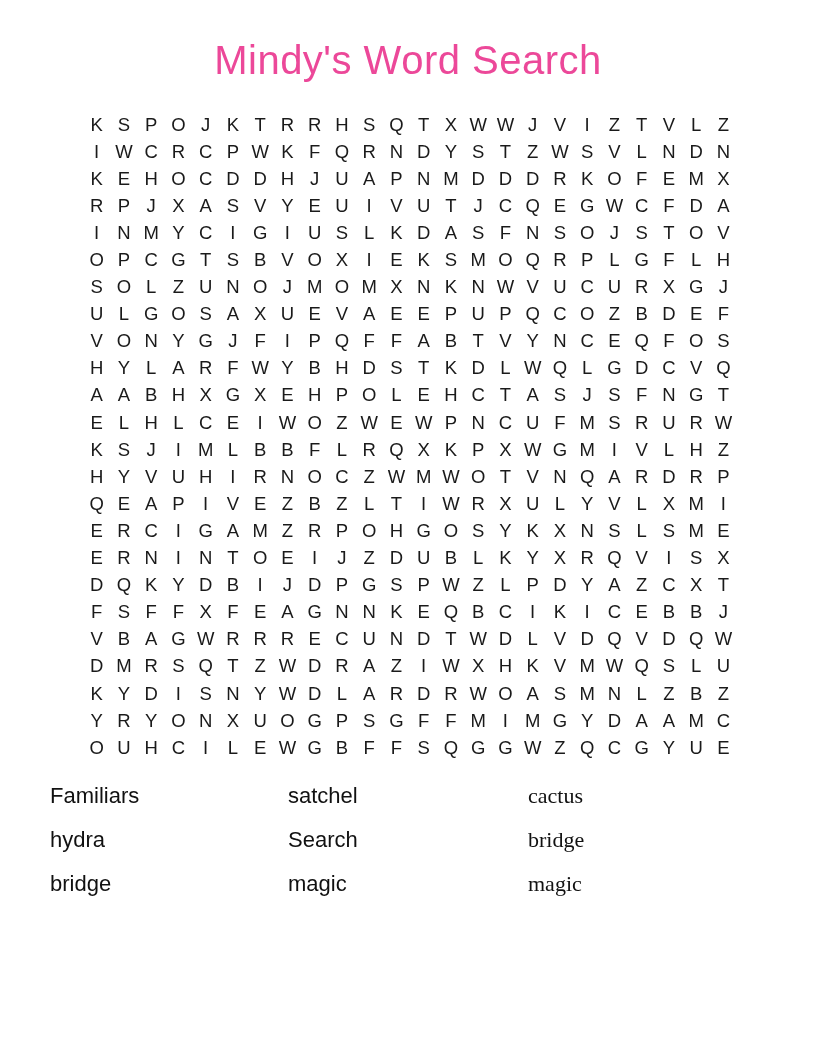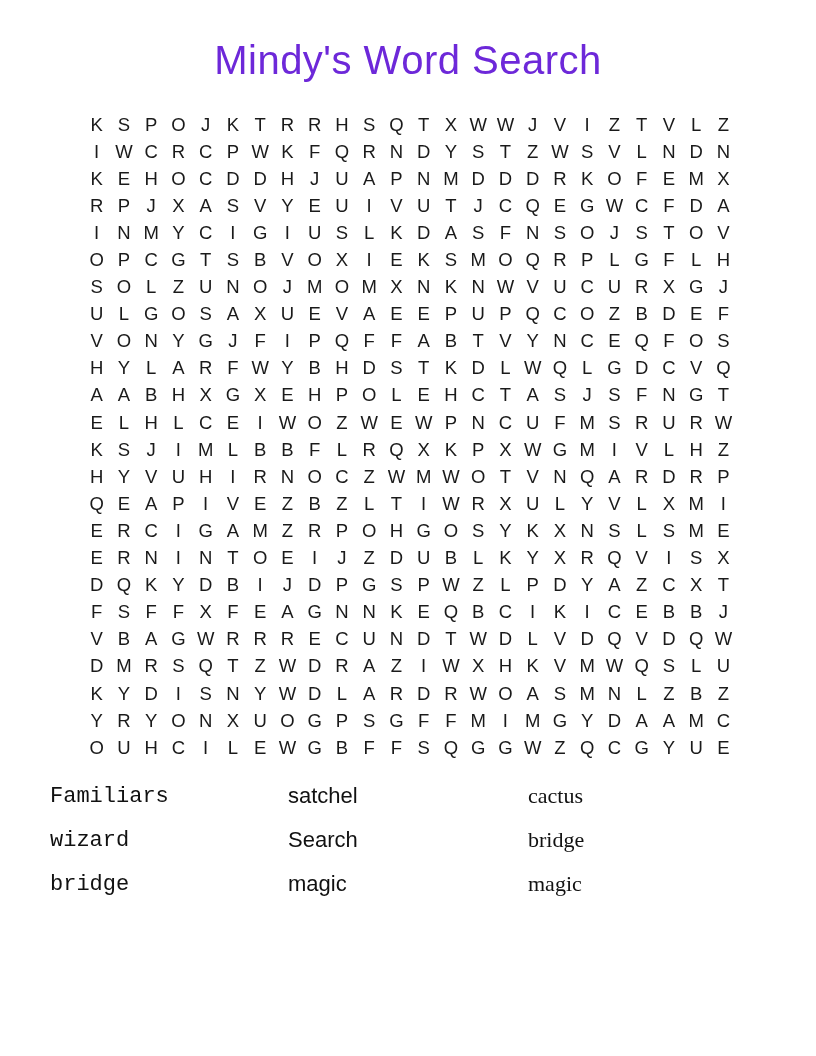--- a/index.html
+++ b/index.html
@@ -19,21 +19,21 @@
   .title {
     position: absolute;
     top: 34px;
     left: 0;
     width: 816px;
     margin: 0;
     text-align: center;
     font-size: 40px;
     font-weight: 400;
     line-height: 52px;
-    color: #6d28d9;
+    color: #ec4899;
     letter-spacing: 0.5px;
   }
   .grid {
     position: absolute;
     left: 83px;
     top: 111px;
     width: 654px;
     display: grid;
     grid-template-columns: repeat(24, 1fr);
     grid-auto-rows: 27.1px;
@@ -51,21 +51,21 @@
     position: absolute;
     left: 0;
     top: 774px;
     width: 816px;
     height: 200px;
   }
   .word-col {
     position: absolute;
     top: 0;
   }
-  .word-col:nth-child(1) { left: 50px; font-family: Liberation Mono, monospace;  }
+  .word-col:nth-child(1) { left: 50px;  }
   .word-col:nth-child(2) { left: 288px; text-align: center; }
   .word-col:nth-child(3) { left: 528px; font-family: Liberation Serif, serif; }
   .word-item {
     height: 44px;
     display: flex;
     align-items: center;
     font-size: 22px;
     font-weight: 400;
     color: #111111;
     white-space: nowrap;
@@ -650,21 +650,21 @@
       <span class="cell">Q</span>
       <span class="cell">C</span>
       <span class="cell">G</span>
       <span class="cell">Y</span>
       <span class="cell">U</span>
       <span class="cell">E</span>
     </div>
   <div class="word-list">
       <div class="word-col">
         <div class="word-item">Familiars</div>
-        <div class="word-item">wizard</div>
+        <div class="word-item">hydra</div>
         <div class="word-item">bridge</div>
       </div>
       <div class="word-col">
         <div class="word-item">satchel</div>
         <div class="word-item">Search</div>
         <div class="word-item">magic</div>
       </div>
       <div class="word-col">
         <div class="word-item">cactus</div>
         <div class="word-item">bridge</div>

